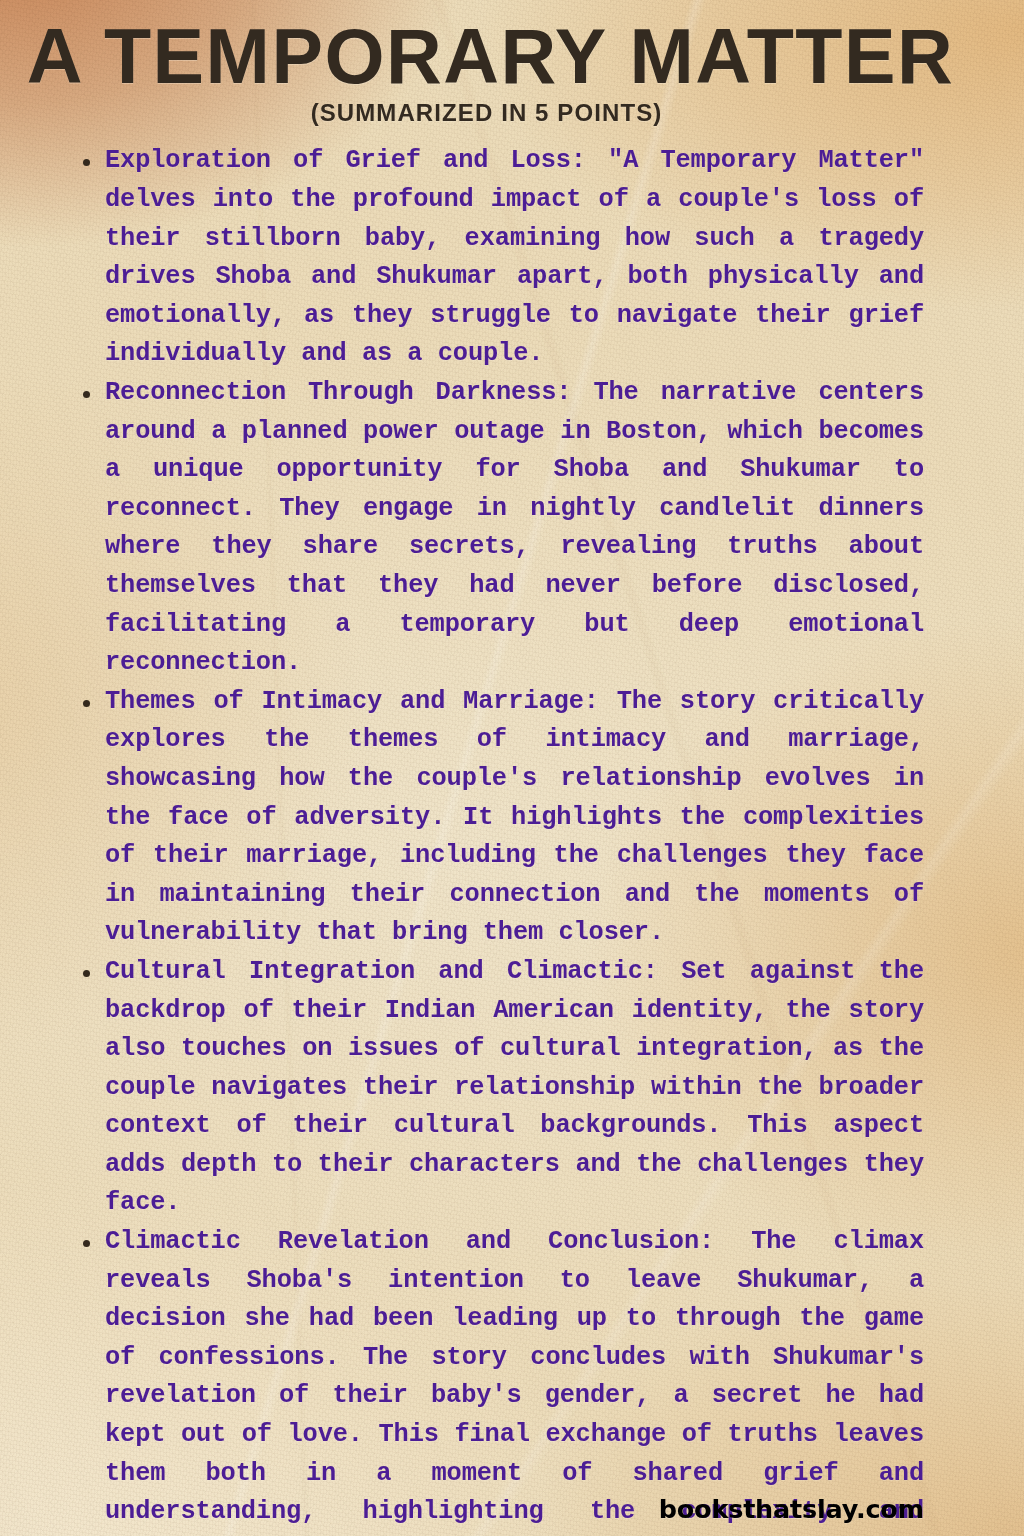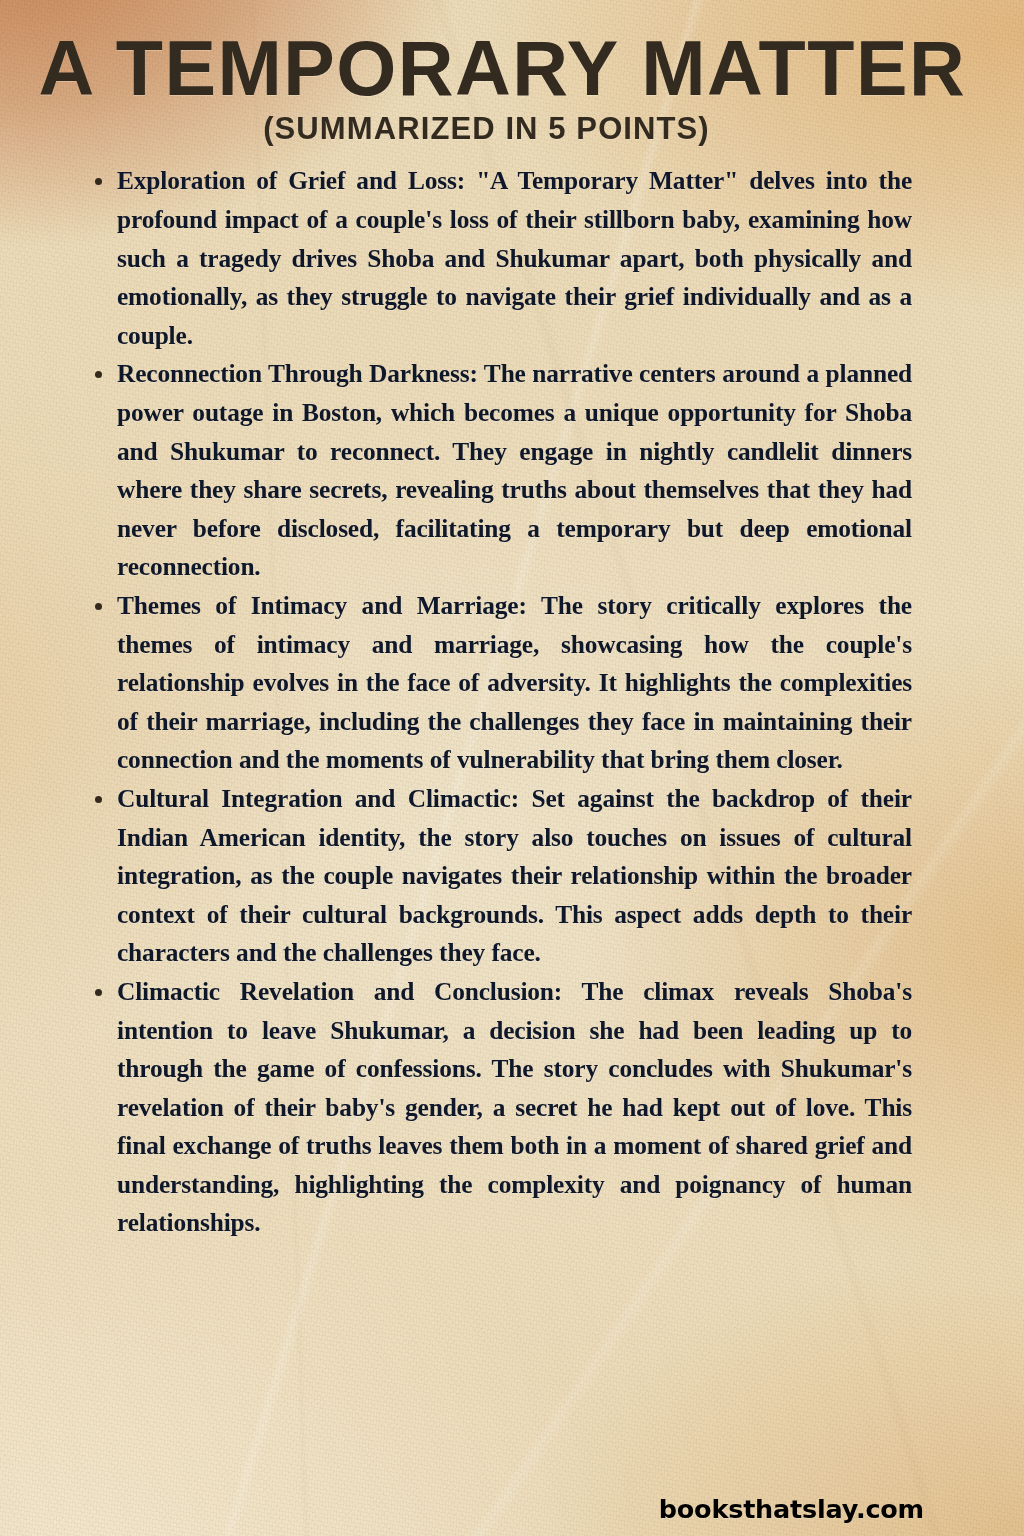--- a/index.html
+++ b/index.html
@@ -68,21 +68,21 @@
     background: radial-gradient(ellipse 130% 108% at 50% 48%, rgba(120,80,40,0) 58%, rgba(120,80,40,0.10) 86%, rgba(110,72,34,0.18) 100%);
   }
 
   
   #content {
     position: relative;
     z-index: 5;
     width: 973px;
     height: 1536px;
     box-sizing: border-box;
-    padding: 12px;
+    padding: 0;
   }
 
   
   .title-block {
     padding: 18px 22px 0 22px;
     text-align: center;
   }
 
   .poster-title {
     margin: 0;
@@ -96,21 +96,21 @@
     transform: scaleX(0.99);
     transform-origin: center center;
     white-space: nowrap;
     text-shadow: 0 1px 0 rgba(255,248,232,0.28);
   }
 
   .poster-subtitle {
     margin: 7px 0 0 0;
     font-family: "Liberation Sans Narrow", "Liberation Sans", sans-serif;
     font-weight: 700;
-    font-size: 31px;
+    font-size: 24px;
     line-height: 1;
     letter-spacing: 1.1px;
     color: #332a20;
     text-transform: uppercase;
     white-space: nowrap;
     text-shadow: 0 1px 0 rgba(255,248,232,0.25);
   }
 
   
   .points-list {
@@ -118,25 +118,25 @@
     margin: 17px 0 0 0;
     padding: 0 49px 0 83px;
   }
 
   .point-item {
     position: relative;
     margin: 0;
     padding: 0 0 0 22px;
     text-align: justify;
     text-justify: inter-word;
-    font-family: Liberation Serif, serif;
+    font-family: Liberation Mono, monospace;
     font-weight: 700;
     font-size: 25.4px;
     line-height: 38.6px;
-    color: #0f172a;
+    color: #4c1d95;
     letter-spacing: -0.15px;
     word-spacing: 0.2px;
     text-shadow: 0 1px 0 rgba(255,248,232,0.22);
   }
 
   .point-item::before {
     content: "";
     position: absolute;
     left: 0;
     top: 17px;

